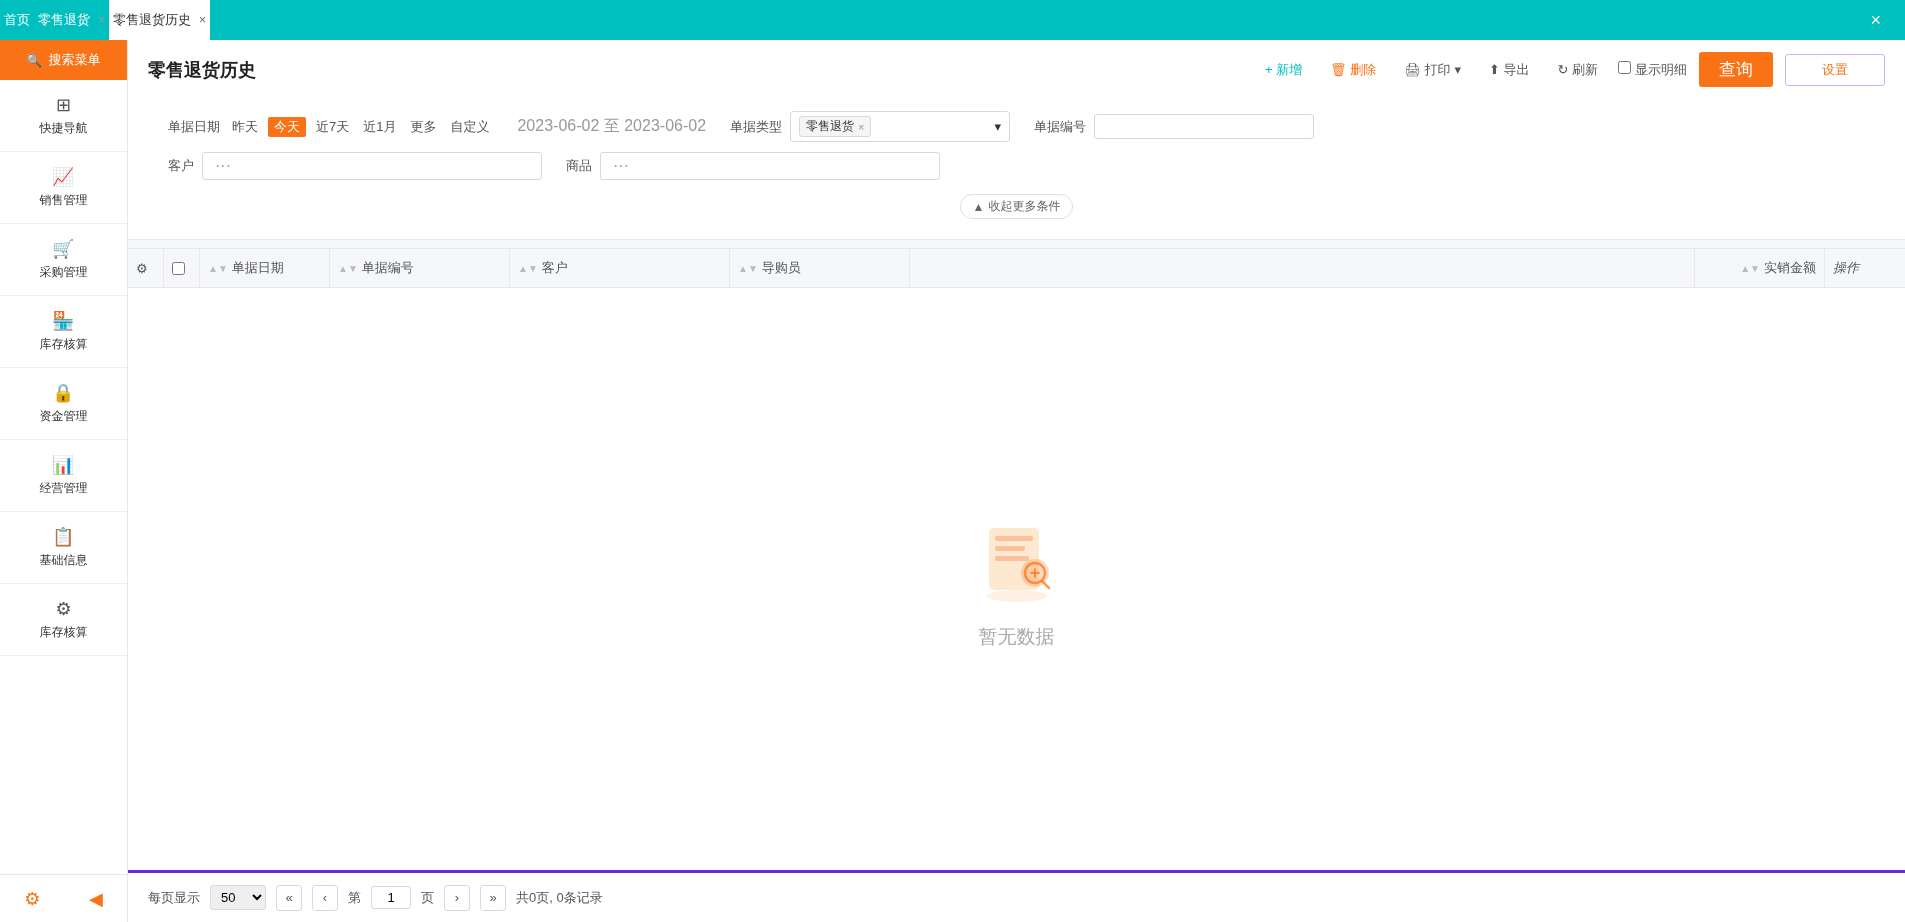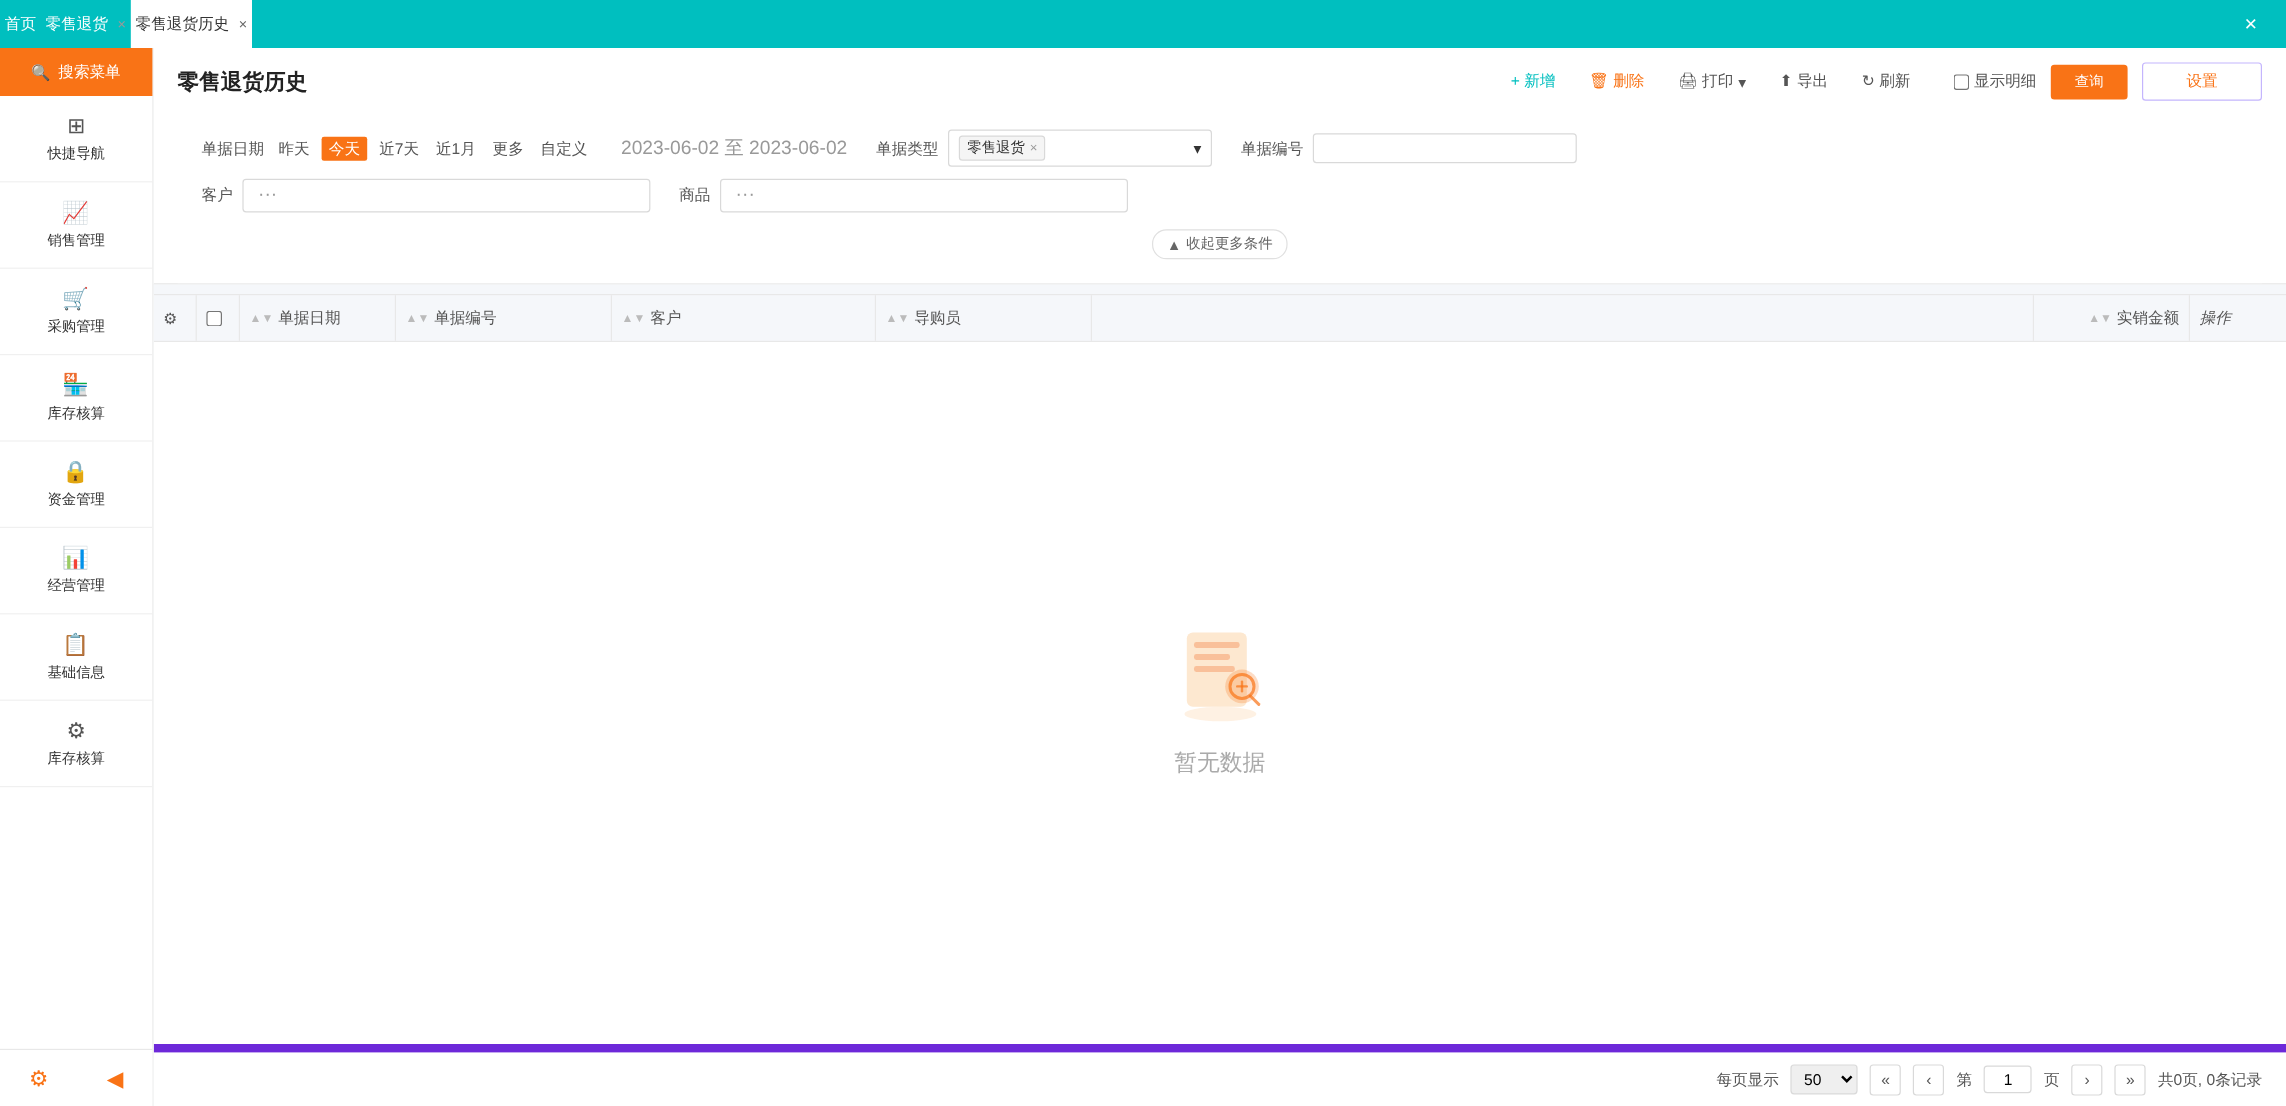--- a/index.html
+++ b/index.html
@@ -162,38 +162,37 @@
       color: #00bfbf;
     }
     .toolbar-btn-delete { color: #f97316; }
     .btn-query {
       background: #f97316;
       color: #fff;
       border: none;
       padding: 6px 20px;
       border-radius: 3px;
       cursor: pointer;
-      font-size: 12px;
+      font-size: 17px;
     }
     .btn-set {
       background: #fff;
       color: #f97316;
       border: 1px solid #c4b5fd;
       padding: 6px 36px;
       border-radius: 3px;
       cursor: pointer;
       font-size: 13px;
     }
     .display-toggle {
       display: flex;
-      align-items: center;
+      align-items: flex-start;
       gap: 4px;
       font-size: 13px;
       color: #555;
-      margin-left: 16px;
     }
     .display-toggle input { cursor: pointer; }
 
     
     .filter-area {
       padding: 12px 20px;
       background: #fff;
       flex-shrink: 0;
     }
     .filter-row {
@@ -339,24 +338,23 @@
     }
     .empty-text {
       font-size: 19px;
       color: #aaa;
     }
 
     
     .pagination {
       height: 52px;
       background: #fff;
-      border-top: 7px solid #6d28d9;
-      display: flex;
-      align-items: center;
-      justify-content: flex-end;
+      border-top: 3px solid #6d28d9;
+      display: flex;
+      align-items: center;
       padding: 0 20px;
       gap: 10px;
       font-size: 13px;
       color: #555;
       flex-shrink: 0;
     }
     .pagination-select {
       border: 1px solid #d9d9d9;
       border-radius: 3px;
       padding: 3px 6px;

